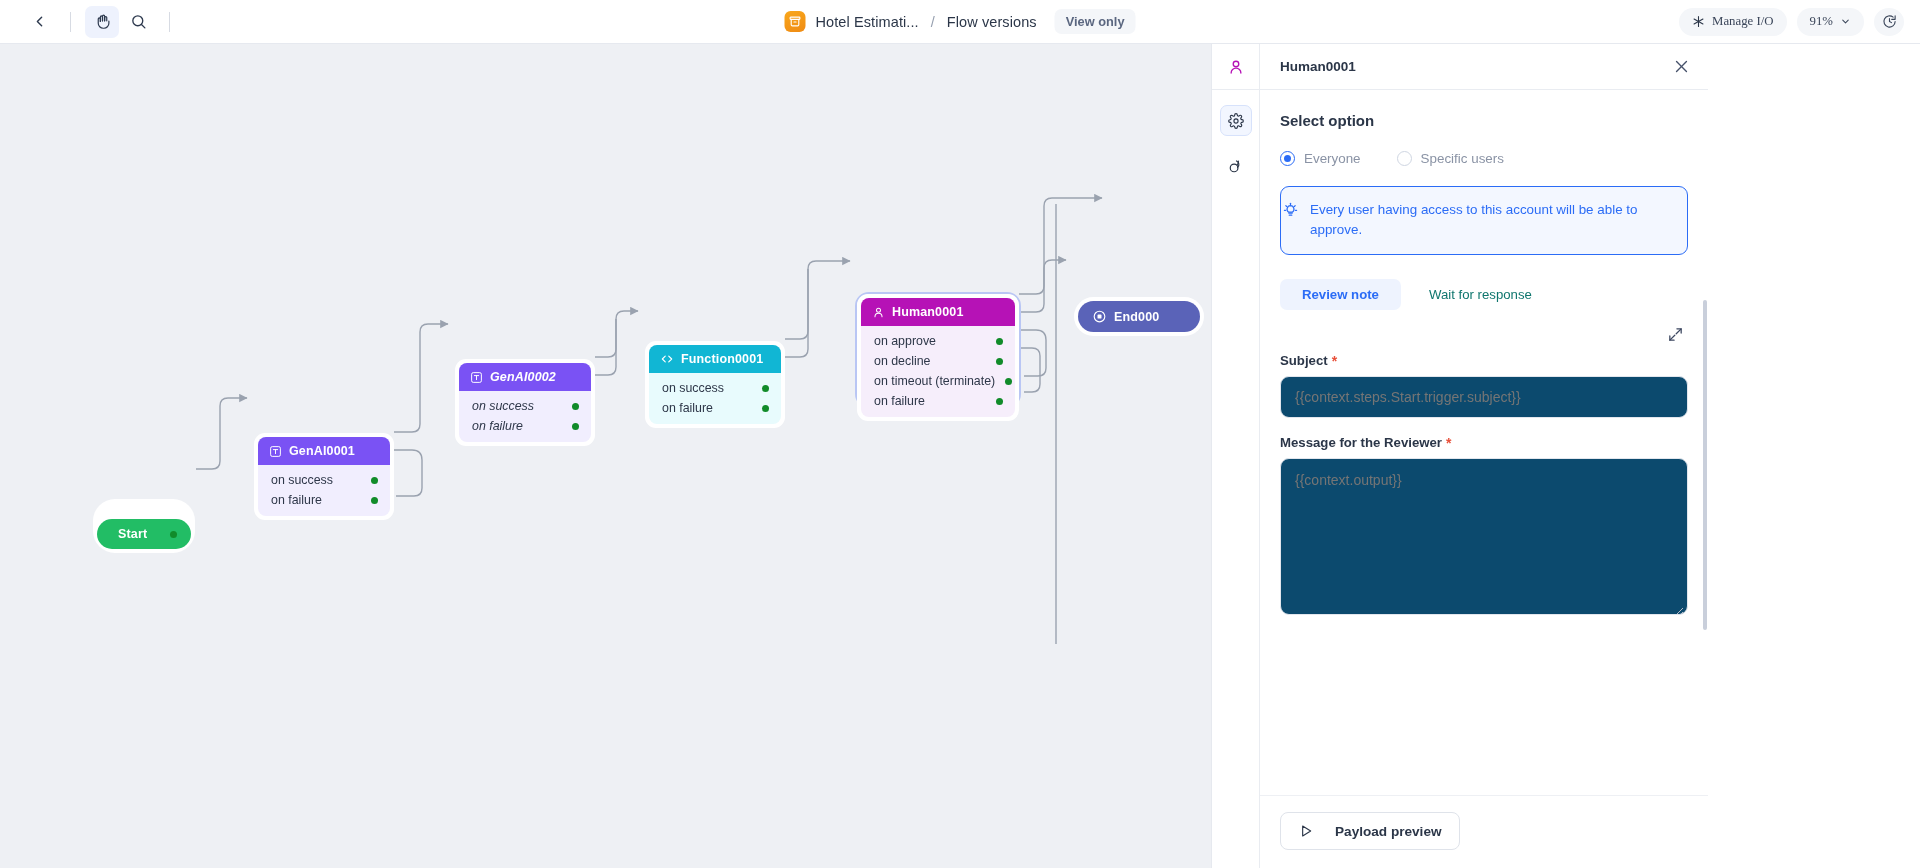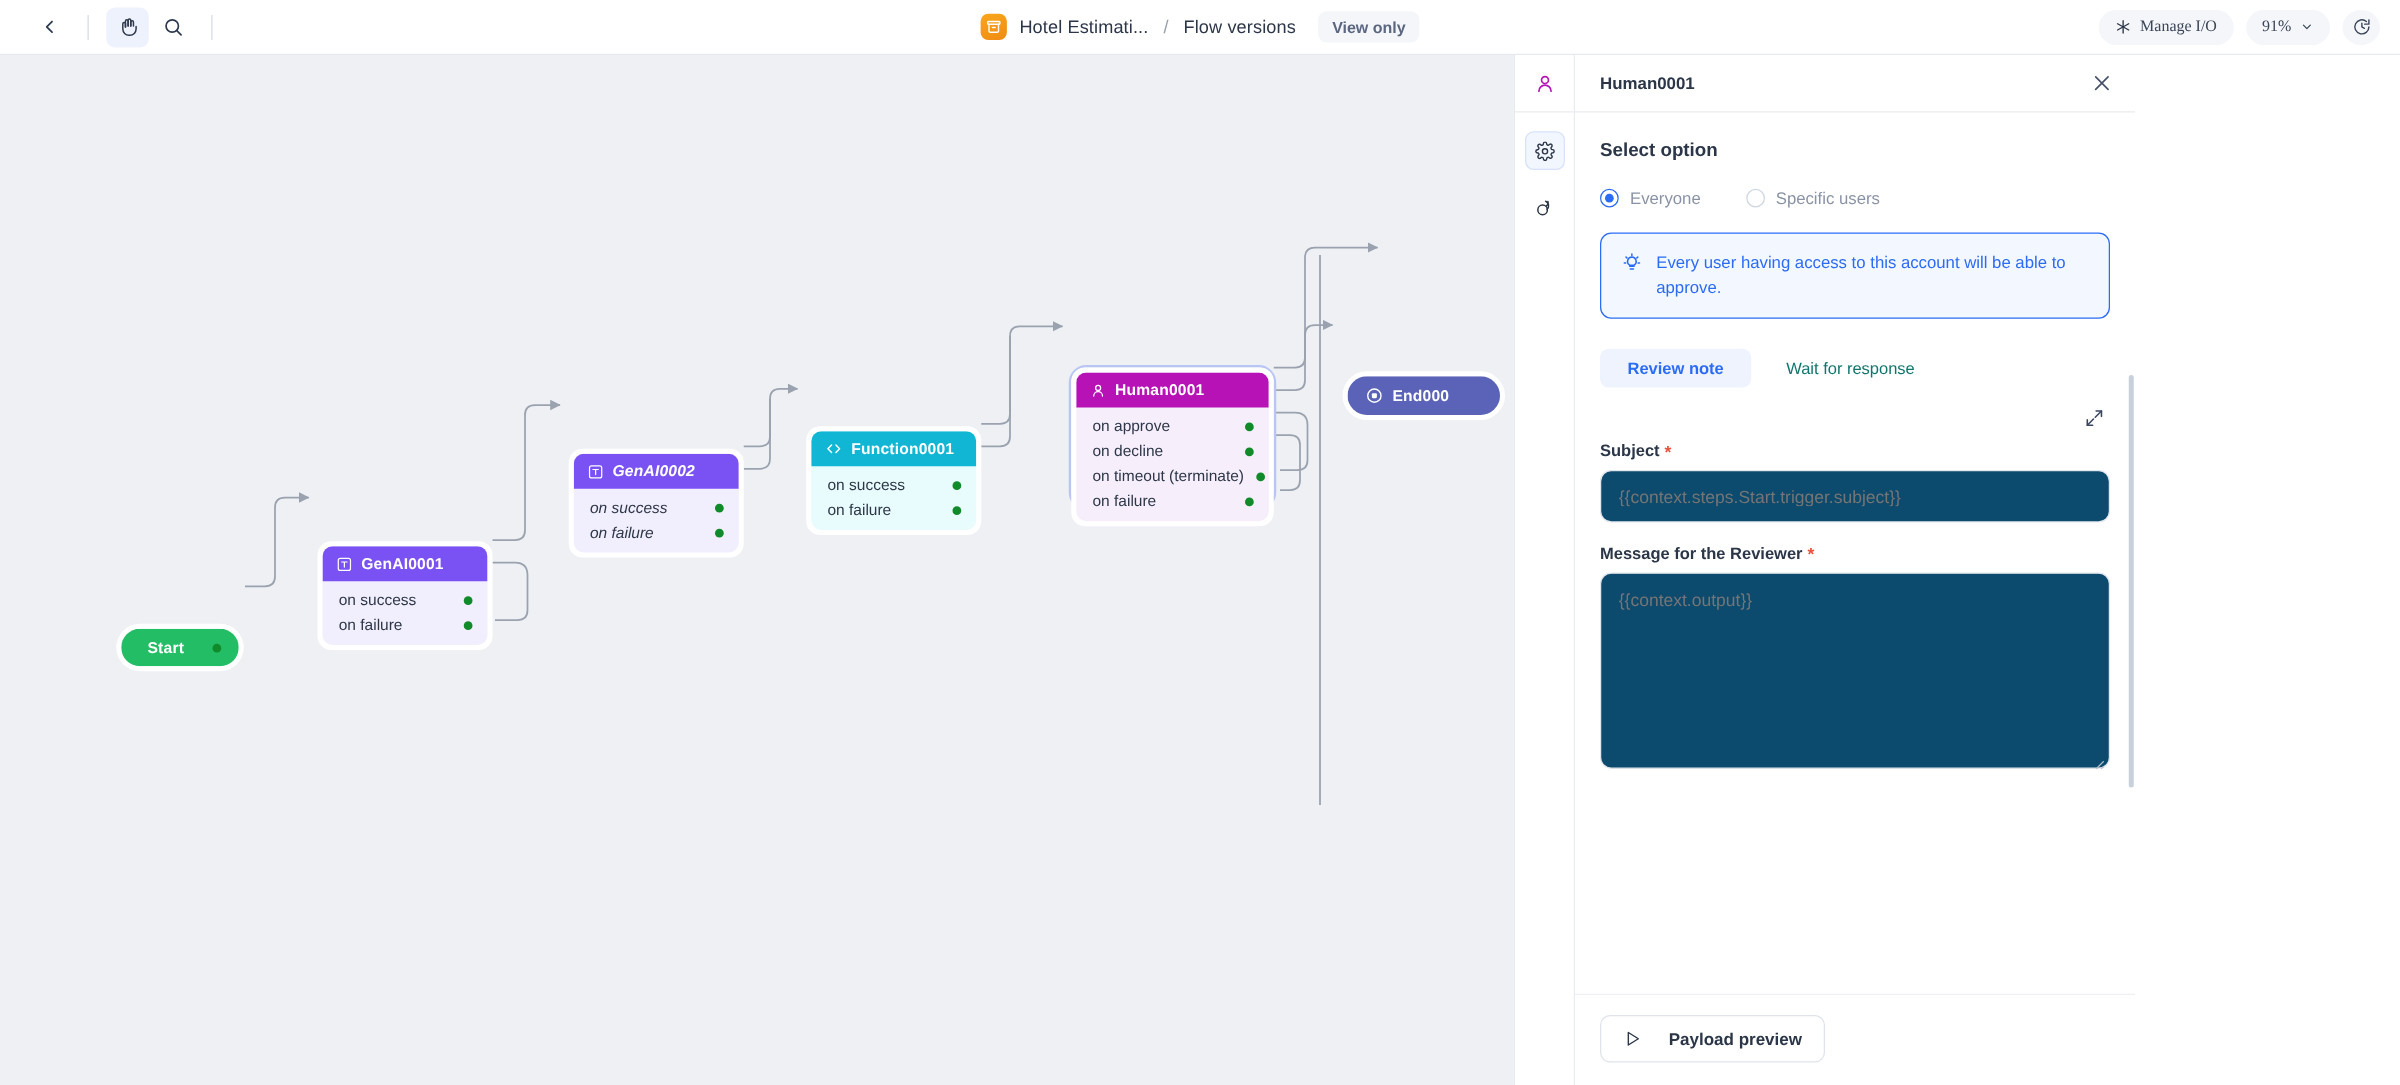--- a/index.html
+++ b/index.html
@@ -131,21 +131,21 @@
     width: 15px; height: 15px; border-radius: 50%;
     border: 1.6px solid #cfd6e2; background: #fff; flex: 0 0 auto;
     display: flex; align-items: center; justify-content: center;
   }
   .rad.on { border-color: #2b6cf6; }
   .rad.on::after { content:""; width:7px; height:7px; border-radius:50%; background:#2b6cf6; }
   .radio span { font-size: 13.4px; color: #8a93a5; }
 
   .infobox {
     border: 1.4px solid #2b6cf6; border-radius: 9px; background: #f3f7ff;
-    padding: 13px 14px 14px 16px; display: flex; gap: 11px; margin-bottom: 24px;
+    padding: 13px 14px 14px 1px; display: flex; gap: 11px; margin-bottom: 24px;
   }
   .infobox p { font-size: 13.4px; color: #2b6cf6; line-height: 1.5; }
 
   .tabs { display: flex; gap: 6px; margin-bottom: 16px; }
   .tab {
     padding: 8px 22px; border-radius: 7px; font-size: 13.2px; cursor: pointer;
     color: #0f766e; font-weight: 400;
   }
   .tab.active { background: #eef3fe; color: #2b6cf6; font-weight: 700; }
 
@@ -281,21 +281,21 @@
 
         <path d="M1019,286 L1036,286 Q1046,286 1046,296 L1046,324 Q1046,332 1038,332 L1024,332"></path>
 
         <path d="M1019,304 L1032,304 Q1040,304 1040,312 L1040,340 Q1040,348 1032,348 L1024,348"></path>
 
         <path d="M1056,160 L1056,600"></path>
       </g>
     </svg>
 
     <div class="node pillnode" style="left:93px; top:455px; width:102px;">
-      <div class="node-inner" style="background:#ef4444;">
+      <div class="node-inner" style="background:#ef4444;margin-top:16px;">
         <div class="node-head" style="background:#22bd65;">
           <svg width="14" height="14" viewBox="0 0 24 24" fill="#fff">
               <path d="M5 3v18h2v-7l12-4V5L7 9V3z"></path>
             </svg>
           <span>Start</span>
           <span class="dot" style="margin-left:16px;"></span>
         </div>
       </div>
     </div>
 

